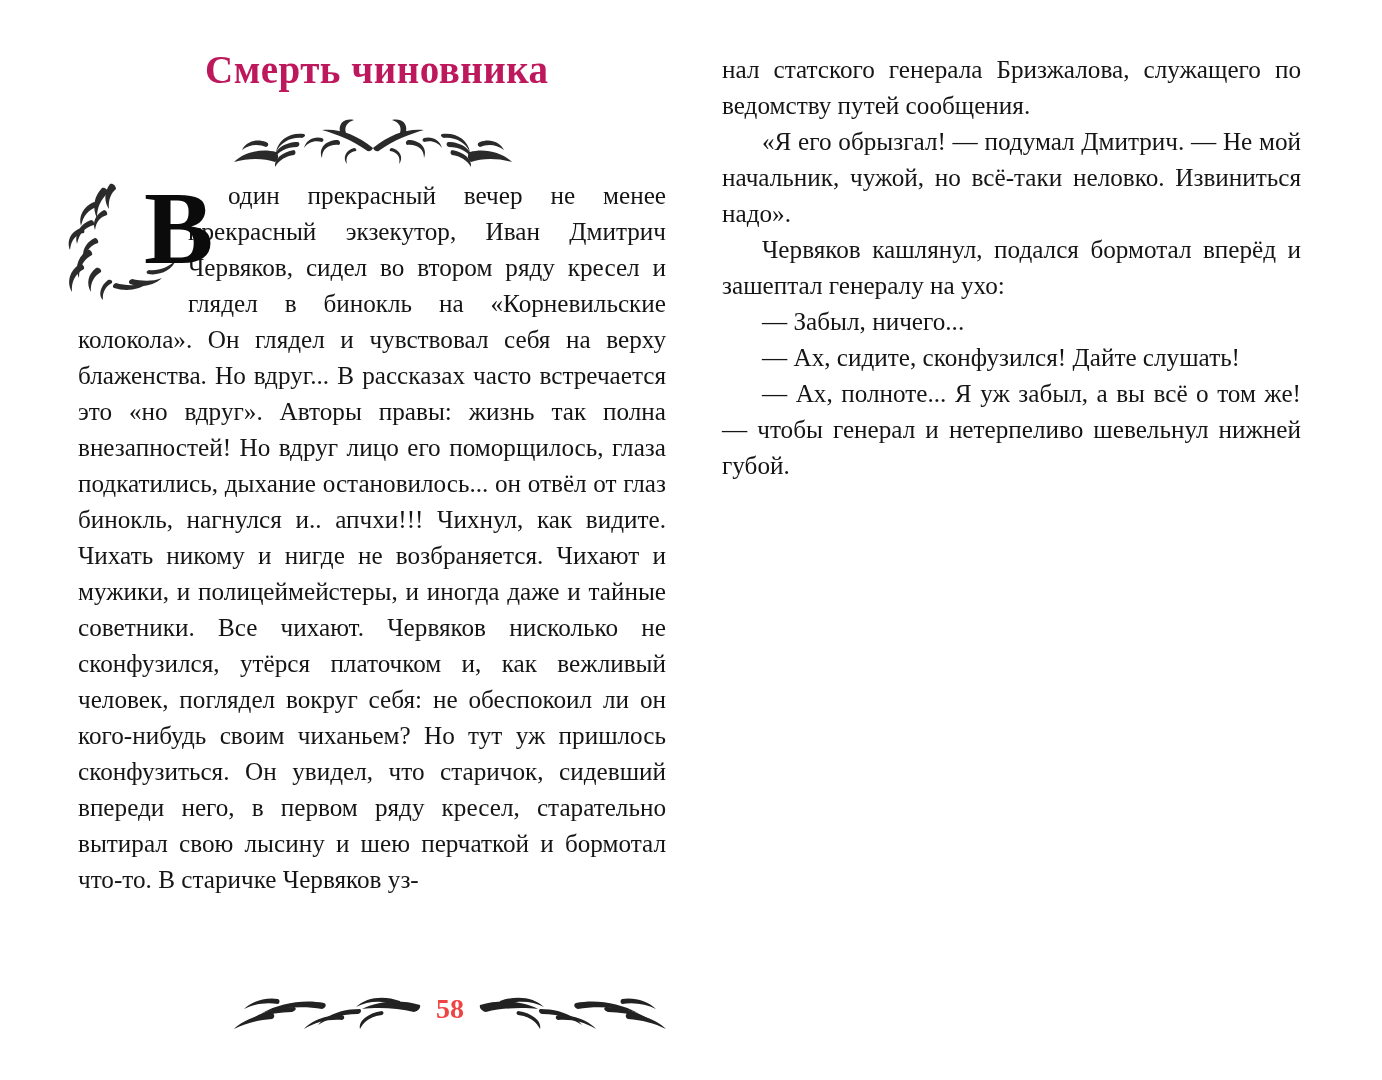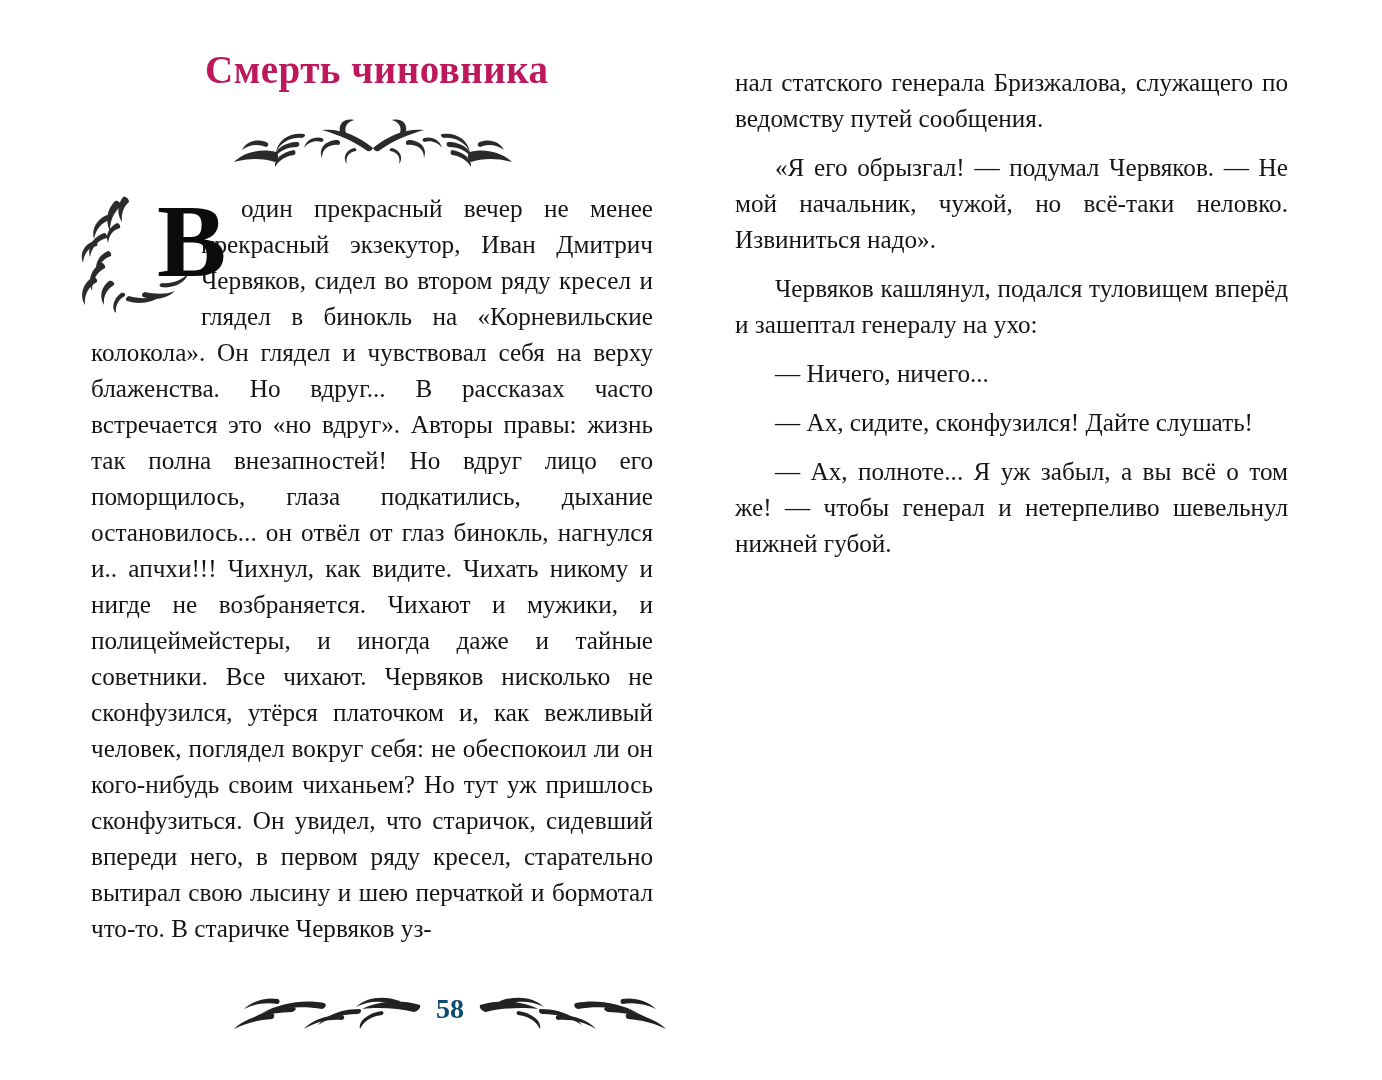--- a/index.html
+++ b/index.html
@@ -62,21 +62,21 @@
     font-size: 25.2px;
     line-height: 36px;
     text-align: justify;
     text-justify: inter-word;
     hyphens: manual;
   }
   .page-left  .body-text { top: 178px; }
   .page-right .body-text { top: 52px; }
 
   .body-text p {
-    margin: 13px;
+    margin: 0;
     text-indent: 40px;
   }
   .body-text p.noindent { text-indent: 0; }
 
   
   .dropcap-wrap {
     float: left;
     width: 118px;
     height: 108px;
     margin: 2px 6px 0 -14px;
@@ -115,21 +115,21 @@
     display: flex;
     align-items: center;
     justify-content: center;
     gap: 10px;
   }
   .folio-left  { left: 78px;  width: 588px; }
 
   .folio-num {
     font-size: 28px;
     font-weight: bold;
-    color: #0c4a6e;
+    color: #ef4444;
     line-height: 1;
     padding: 0 4px;
   }
   .flourish { width: 190px; height: 40px; }
   .flourish svg { display: block; width: 100%; height: 100%; }
   .flourish.right svg { transform: scaleX(-1); }
 </style>
 </head>
 <body>
 
@@ -233,22 +233,22 @@
           </g>
         </svg>
       </span>
     </div>
   </div>
 
   <div class="page page-right">
 
     <div class="body-text">
       <p class="noindent">нал статского генерала Бризжалова, служащего по ведомству путей сообщения.</p>
-      <p>«Я его обрызгал! — подумал Червяков. — Не мой начальник, чужой, но всё-таки неловко. Извиниться надо».</p>
-      <p>Червяков кашлянул, подался туловищем вперёд и зашептал генералу на ухо:</p>
-      <p>— Ничего, ничего...</p>
+      <p>«Я его обрызгал! — подумал Дмитрич. — Не мой начальник, чужой, но всё-таки неловко. Извиниться надо».</p>
+      <p>Червяков кашлянул, подался бормотал вперёд и зашептал генералу на ухо:</p>
+      <p>— Забыл, ничего...</p>
       <p>— Ах, сидите, сконфузился! Дайте слушать!</p>
       <p>— Ах, полноте... Я уж забыл, а вы всё о том же! — чтобы генерал и нетерпеливо шевельнул нижней губой.</p>
     </div>
 
   </div>
 
 </div>
 
 </body></html>

